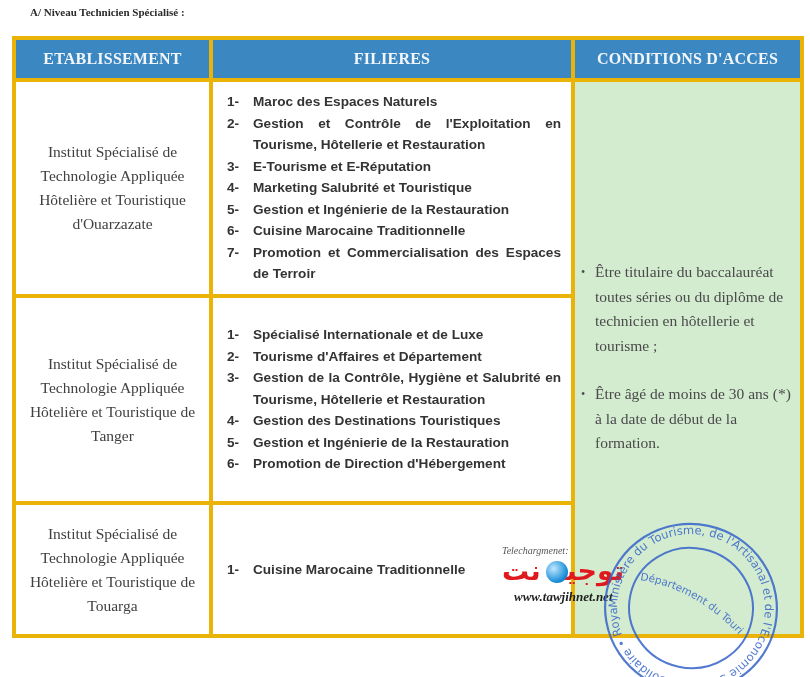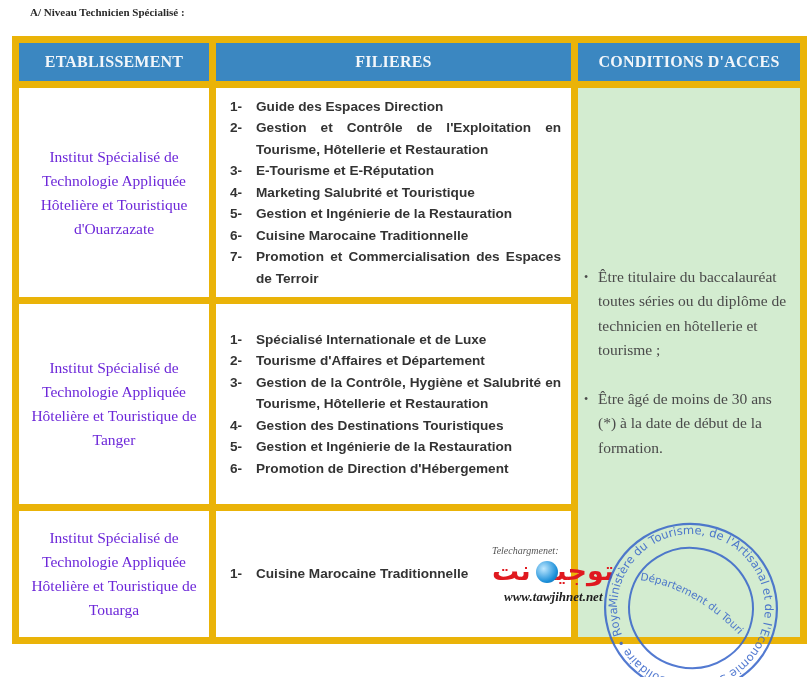--- a/index.html
+++ b/index.html
@@ -1,31 +1,31 @@
 <!DOCTYPE html>
 <html><head>
 <meta charset="utf-8">
 <style>
   html, body { margin:0; padding:0; background:#ffffff; }
   body { width:810px; height:677px; position:relative; overflow:hidden; font-family:"Liberation Serif", serif; color:#3a3a3a; }
   .heading { position:absolute; left:30px; top:6px; font-family:"Liberation Serif", serif; font-weight:bold; font-size:11px; color:#2a2a2a; }
   table.main { position:absolute; left:12px; top:36px; width:788px; border-collapse:collapse; table-layout:fixed; }
-  table.main td, table.main th { border:7px solid #eab308; }
+  table.main td, table.main th { border:4px solid #eab308; }
   th { background:#3b87c1; color:#f2f6fa; font-family:"Liberation Serif", serif; font-weight:bold; font-size:16px; height:38px; padding:0; letter-spacing:0.2px; }
-  td.etab { text-align:center; vertical-align:middle; font-size:15.5px; line-height:24px; color:#6d28d9; padding:0 6px; }
+  td.etab { text-align:center; vertical-align:middle; font-size:15.5px; line-height:24px; color:#404040; padding:0 6px; }
   td.fil { vertical-align:middle; padding:0 10px 0 14px; font-family:"Liberation Sans", sans-serif; font-weight:bold; font-size:13.6px; color:#333; }
   td.cond { background:#d3ecd0; vertical-align:middle; padding:0 8px 0 6px; font-size:15.5px; line-height:24.5px; color:#4a4a4a; }
   ol.fl { list-style:none; margin:0; padding:0; }
   ol.fl li { display:flex; line-height:21.5px; }
   ol.fl li .num { flex:0 0 26px; }
   ol.fl li .txt { flex:1; text-align:justify; text-align-last:left; }
   .cond-item { display:flex; }
   .cond-item .bullet { flex:0 0 14px; font-size:12px; }
   .cond-item + .cond-item { margin-top:24px; }
-  .watermark { position:absolute; left:488px; top:545px; width:140px; height:60px; }
+  .watermark { position:absolute; left:498px; top:545px; width:140px; height:60px; }
   .wm-label { position:absolute; left:4px; top:0; font-family:"Liberation Serif", serif; font-style:italic; font-size:10px; color:#555; }
   .wm-arabic { position:absolute; left:4px; top:10px; font-family:"DejaVu Sans", sans-serif; font-weight:bold; font-size:27px; color:#e0191f; direction:rtl; letter-spacing:-1px; }
   .wm-ball { position:absolute; left:48px; top:16px; width:22px; height:22px; border-radius:50%; background:radial-gradient(circle at 35% 35%, #bfe8ff, #1b8fd9 65%, #0b5fa0); }
   .wm-url { position:absolute; left:16px; top:44px; font-family:"Liberation Serif", serif; font-style:italic; font-weight:bold; font-size:13px; color:#1f1f1f; }
   .stamp { position:absolute; left:600px; top:518px; width:182px; height:180px; }
 </style>
 </head>
 <body>
 
 <div class="heading">A/ Niveau Technicien Spécialisé :</div>
@@ -43,21 +43,21 @@
       <th>CONDITIONS D'ACCES</th>
     </tr>
   </thead>
   <tbody>
     <tr style="height:216px">
       <td class="etab">Institut Spécialisé de Technologie Appliquée Hôtelière et Touristique d'Ouarzazate</td>
       <td class="fil">
         <ol class="fl">
           <li>
               <span class="num">1-</span>
-              <span class="txt">Guide des Espaces Direction</span>
+              <span class="txt">Maroc des Espaces Naturels</span>
             </li>
           <li>
               <span class="num">2-</span>
               <span class="txt">Gestion et Contrôle de l'Exploitation en Tourisme, Hôtellerie et Restauration</span>
             </li>
           <li>
               <span class="num">3-</span>
               <span class="txt">E-Tourisme et E-Réputation</span>
             </li>
           <li>

